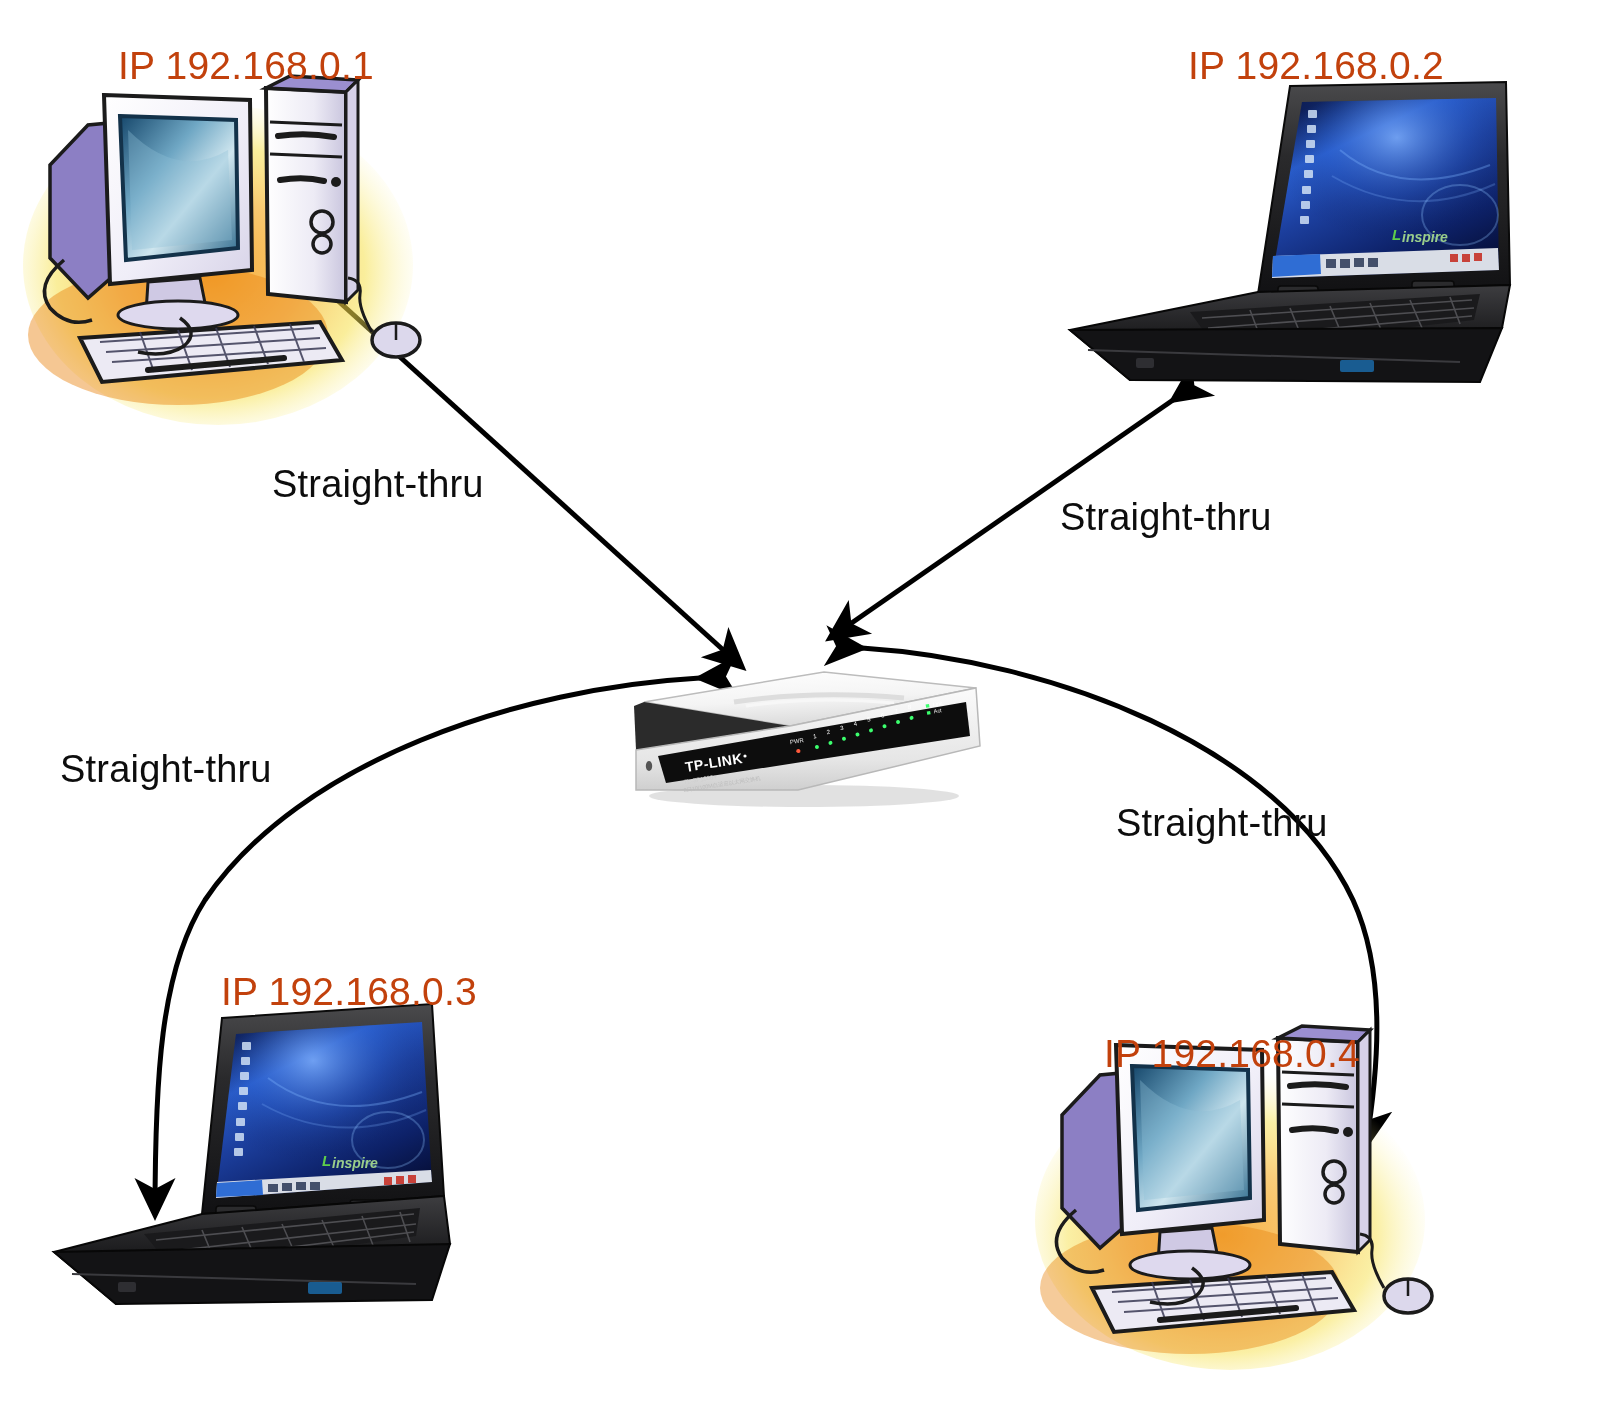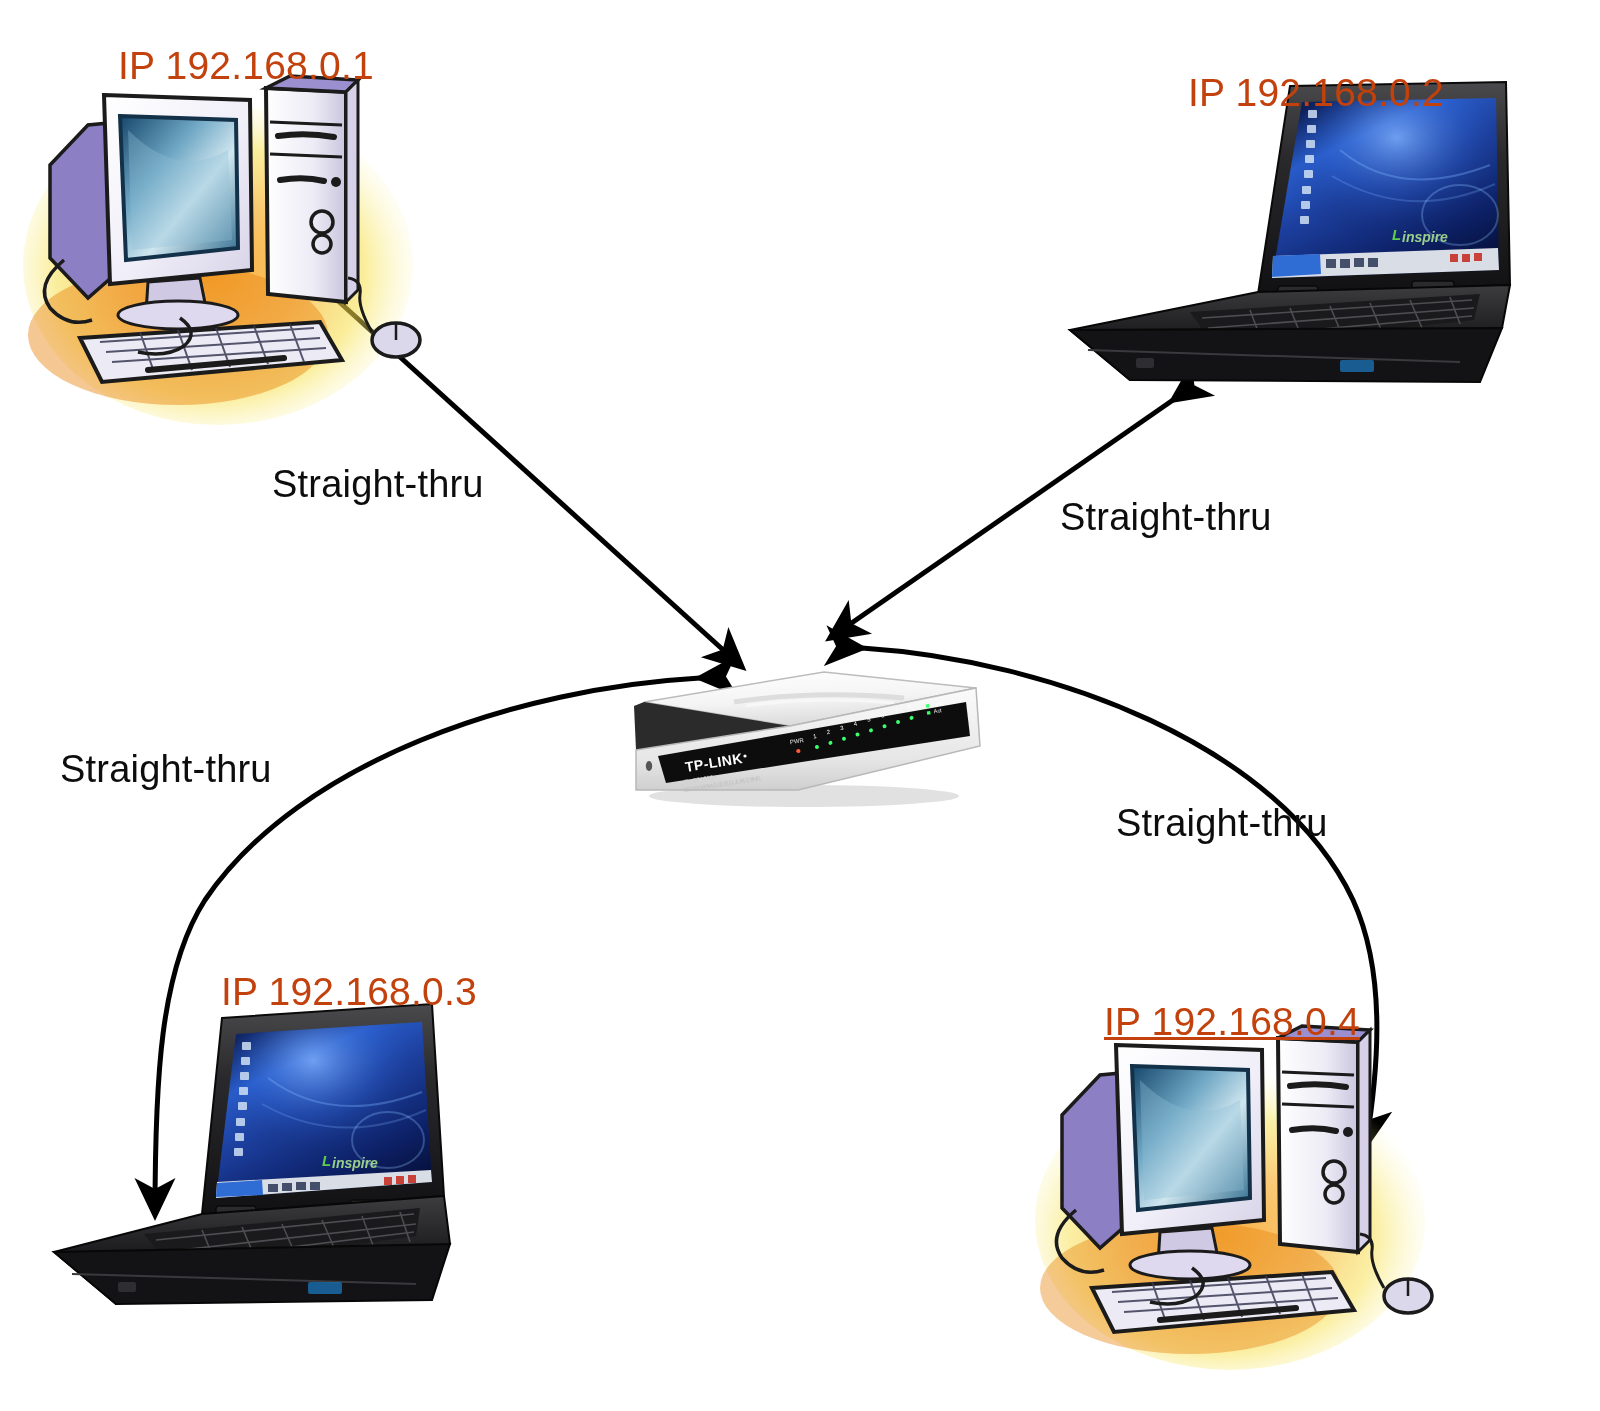--- a/index.html
+++ b/index.html
@@ -215,21 +215,21 @@
       </g>
 
       <ellipse cx="158" cy="272" rx="42" ry="11" fill="#55565a"></ellipse>
 
       <path d="M30 250 L90 300 L440 302 L462 248 Z" fill="#131315" stroke="#070707" stroke-width="2"></path>
       <path d="M48 270 L420 282" stroke="#3a3a3e" stroke-width="2"></path>
       <rect x="96" y="278" width="18" height="10" rx="2" fill="#2e2e32"></rect>
       <rect x="300" y="280" width="34" height="12" rx="2" fill="#1b6fb0" opacity="0.8"></rect>
     </svg>
   </div>
-  <div class="node-label" style="left:1188px; top:44px;margin-top:27px;">IP 192.168.0.2</div>
+  <div class="node-label" style="left:1188px; top:44px;">IP 192.168.0.2</div>
 
   <div class="node" style="left:614px; top:650px; width:370px; height:160px;">
     <svg class="art" width="370" height="160" viewBox="0 0 370 160">
       <defs>
         <linearGradient id="swtop" x1="0" y1="0" x2="0.3" y2="1">
           <stop offset="0%" stop-color="#ffffff"></stop>
           <stop offset="60%" stop-color="#f4f4f4"></stop>
           <stop offset="100%" stop-color="#dcdcdc"></stop>
         </linearGradient>
         <linearGradient id="swfront" x1="0" y1="0" x2="0" y2="1">
@@ -430,20 +430,20 @@
           <path d="M262 254 L276 292"></path>
       </g>
       <path d="M120 300 L256 288" stroke="#1b1b1b" stroke-width="6" stroke-linecap="round"></path>
       <ellipse cx="368" cy="276" rx="24" ry="17" fill="#dcd8ec" stroke="#1b1b1b" stroke-width="3.5"></ellipse>
       <line x1="368" y1="260" x2="368" y2="276" stroke="#1b1b1b" stroke-width="2.5"></line>
       <path d="M344 268 Q330 244 332 230 Q334 216 320 214" stroke="#1b1b1b" stroke-width="3" fill="none"></path>
       <path d="M36 190 Q6 215 22 238 Q40 258 64 250" stroke="#1b1b1b" stroke-width="3.5" fill="none"></path>
       <path d="M152 248 Q172 262 156 276 Q138 288 110 282" stroke="#1b1b1b" stroke-width="3.5" fill="none"></path>
     </svg>
   </div>
-  <div class="node-label" style="left:1104px; top:1000px;text-decoration:underline;">IP 192.168.0.4</div>
+  <div class="node-label" style="left:1104px; top:1032px;">IP 192.168.0.4</div>
 
   <div class="link-label" style="left:272px; top:463px;">Straight-thru</div>
   <div class="link-label" style="left:1060px; top:496px;">Straight-thru</div>
   <div class="link-label" style="left:60px; top:748px;">Straight-thru</div>
   <div class="link-label" style="left:1116px; top:802px;">Straight-thru</div>
 
 </div>
 
 </body></html>

